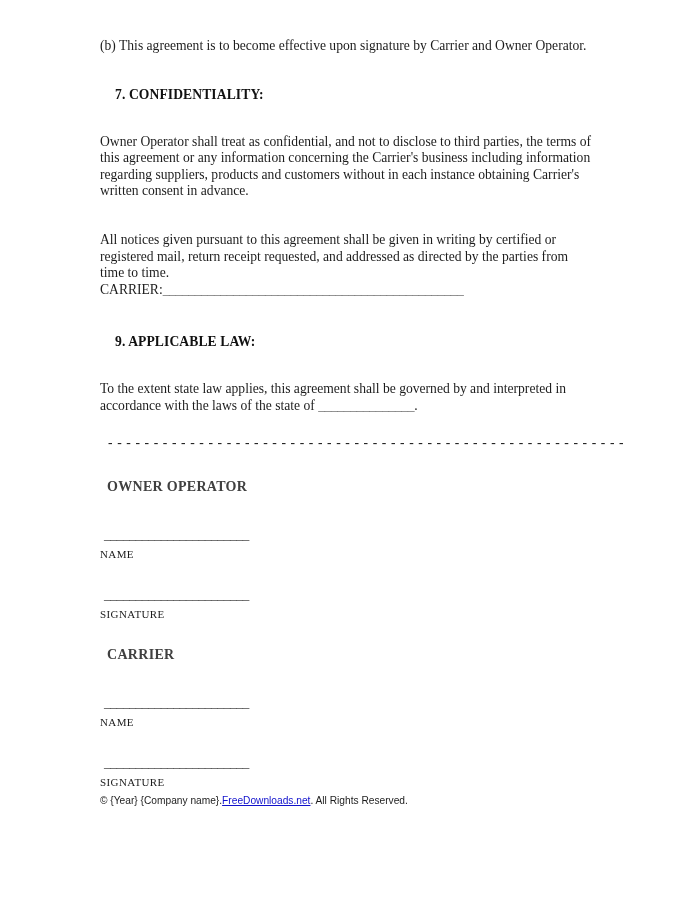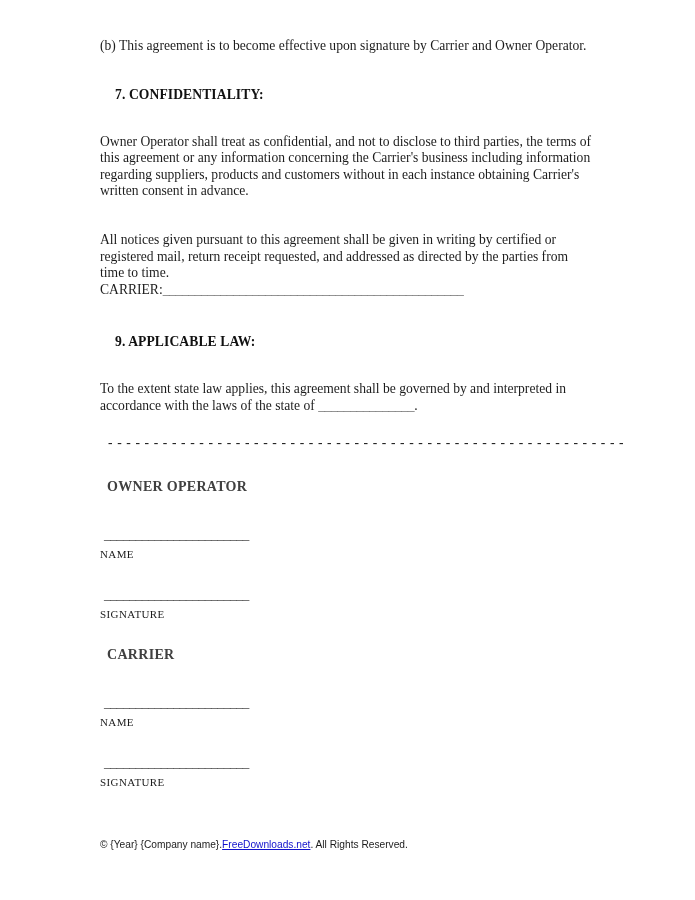--- a/index.html
+++ b/index.html
@@ -84,21 +84,21 @@
     margin: 0;
     font-size: 11px;
     line-height: 17px;
     color: #1c1c1c;
     letter-spacing: 0.4px;
     font-family: "Liberation Serif", "DejaVu Serif", serif;
   }
   .footer {
     position: absolute;
     left: 100px;
-    top: 838px;
+    top: 794px;
     width: 500px;
     font-family: "Liberation Sans", "DejaVu Sans", sans-serif;
     font-size: 10.2px;
     line-height: 13px;
     color: #1c1c1c;
     white-space: nowrap;
   }
   .footer a.footer-link {
     color: #1111cc;
     text-decoration: underline;

